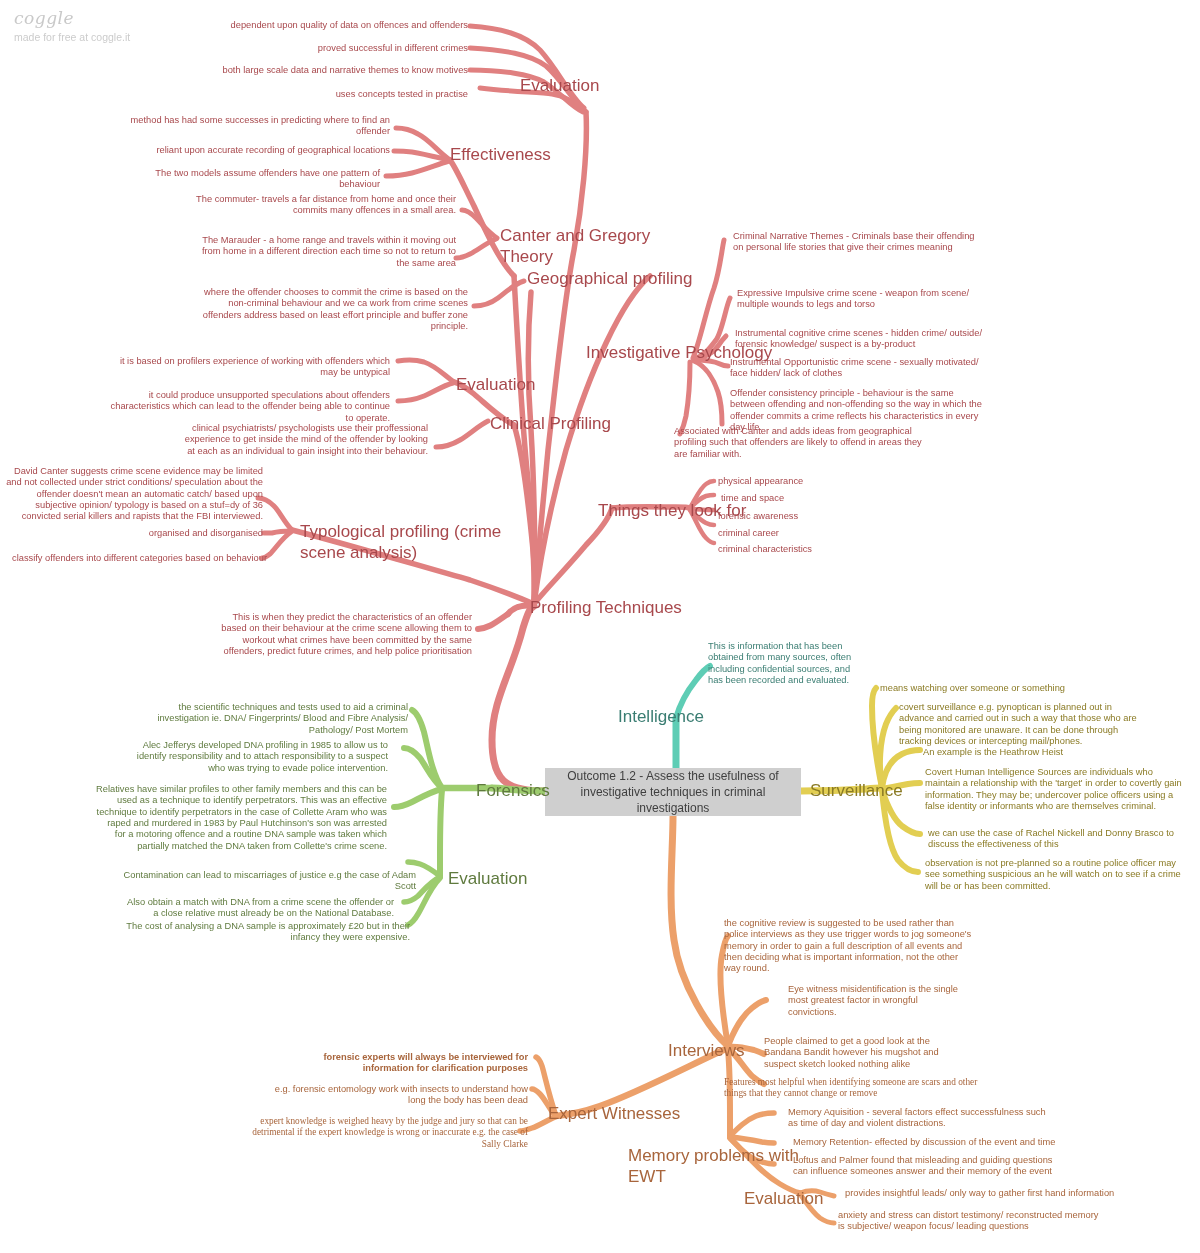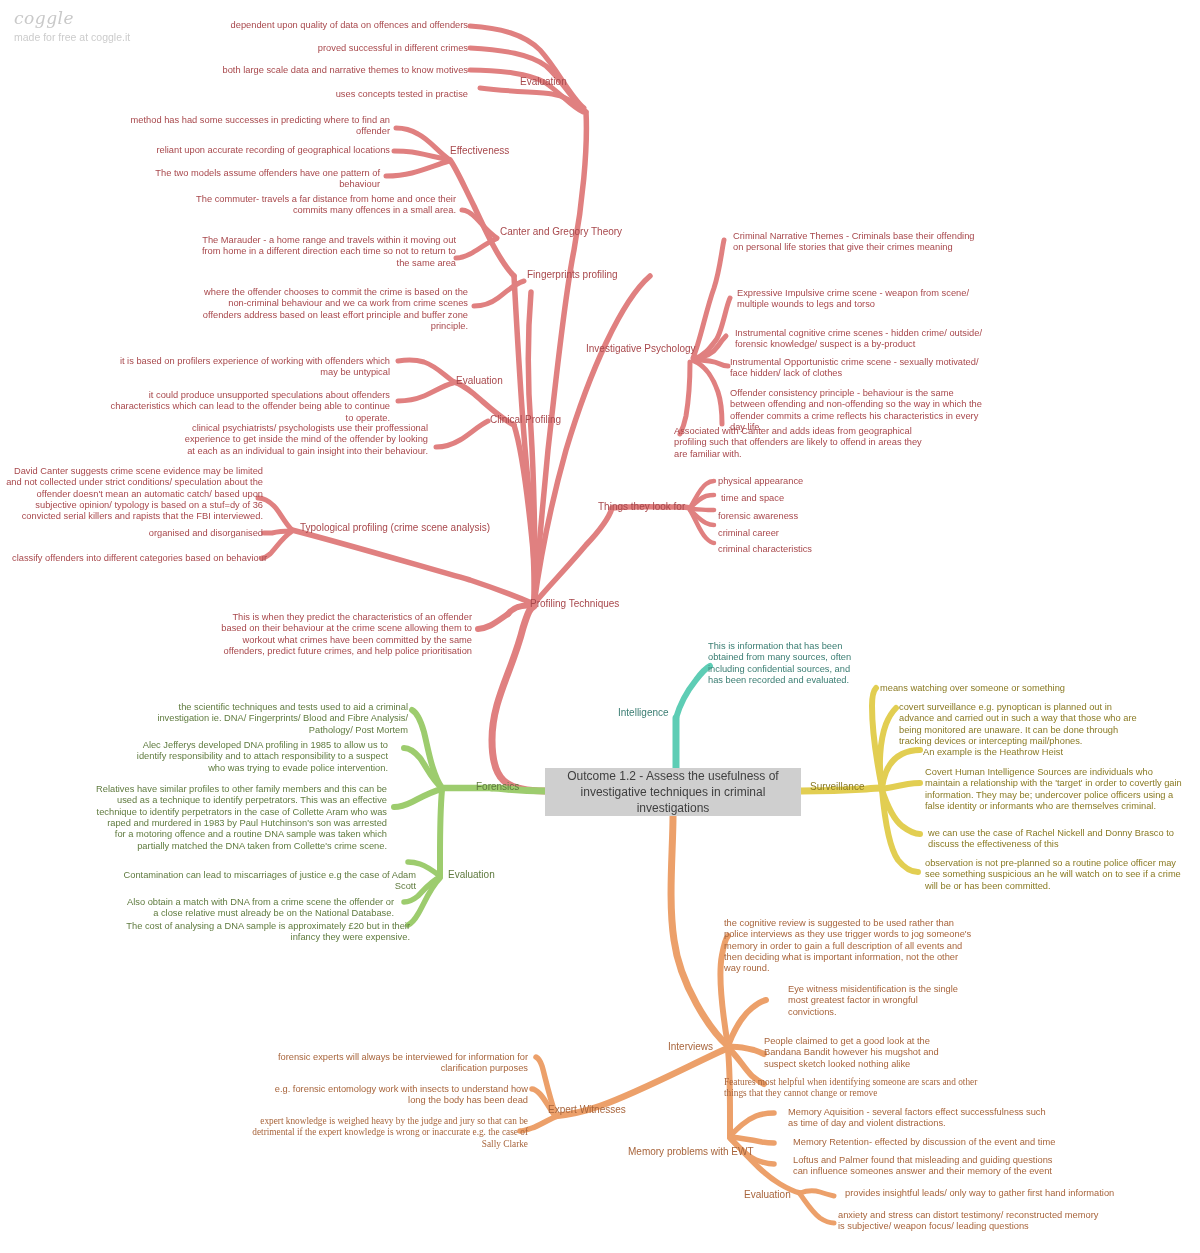--- a/index.html
+++ b/index.html
@@ -2,21 +2,21 @@
 <html><head>
 <meta charset="utf-8">
 <style>
   html,body{margin:0;padding:0;background:#ffffff;}
   body{width:1200px;height:1253px;position:relative;overflow:hidden;
        font-family:"Liberation Sans","DejaVu Sans",sans-serif;}
   #stage{position:absolute;left:0;top:0;width:1032px;height:1253px;}
   svg#wires{position:absolute;left:0;top:0;width:1200px;height:1253px;pointer-events:none;}
   .lbl{position:absolute;white-space:pre-line;line-height:1.22;}
   
-  .node{font-size:10px;}
+  .node{font-size:17px;}
   
   .leaf{font-size:9.3px;}
   .ta-r{text-align:right;}
   .ta-l{text-align:left;}
   
   .c-red{color:#a8484c;}
   .c-green{color:#5f7a3e;}
   .c-teal{color:#3a7d72;}
   .c-yellow{color:#8a7a24;}
   .c-orange{color:#a8653c;}
@@ -156,21 +156,21 @@
 
   <div class="lbl node c-red ta-l" style="left:450px;top:145px;width:130px;">Effectiveness</div>
   <div class="lbl leaf c-red ta-r" style="left:130px;top:115px;width:260px;">method has had some successes in predicting where to find an offender</div>
   <div class="lbl leaf c-red ta-r" style="left:130px;top:145px;width:260px;">reliant upon accurate recording of geographical locations</div>
   <div class="lbl leaf c-red ta-r" style="left:118px;top:168px;width:262px;">The two models assume offenders have one pattern of behaviour</div>
 
   <div class="lbl node c-red ta-l" style="left:500px;top:226px;width:190px;">Canter and Gregory Theory</div>
   <div class="lbl leaf c-red ta-r" style="left:190px;top:194px;width:266px;">The commuter- travels a far distance from home and once their commits many offences in a small area.</div>
   <div class="lbl leaf c-red ta-r" style="left:190px;top:235px;width:266px;">The Marauder - a home range and travels within it moving out from home in a different direction each time so not to return to the same area</div>
 
-  <div class="lbl node c-red ta-l" style="left:527px;top:269px;width:170px;">Fingerprints profiling</div>
+  <div class="lbl node c-red ta-l" style="left:527px;top:269px;width:170px;">Geographical profiling</div>
   <div class="lbl leaf c-red ta-r" style="left:200px;top:287px;width:268px;">where the offender chooses to commit the crime is based on the non-criminal behaviour and we ca work from crime scenes offenders address based on least effort principle and buffer zone principle.</div>
 
   <div class="lbl node c-red ta-l" style="left:586px;top:343px;width:190px;">Investigative Psychology</div>
   <div class="lbl leaf c-red ta-l" style="left:733px;top:231px;width:250px;">Criminal Narrative Themes - Criminals base their offending on personal life stories that give their crimes meaning</div>
   <div class="lbl leaf c-red ta-l" style="left:737px;top:288px;width:254px;">Expressive Impulsive crime scene - weapon from scene/ multiple wounds to legs and torso</div>
   <div class="lbl leaf c-red ta-l" style="left:735px;top:328px;width:254px;">Instrumental cognitive crime scenes - hidden crime/ outside/ forensic knowledge/ suspect is a by-product</div>
   <div class="lbl leaf c-red ta-l" style="left:730px;top:357px;width:254px;">Instrumental Opportunistic crime scene - sexually motivated/ face hidden/ lack of clothes</div>
   <div class="lbl leaf c-red ta-l" style="left:730px;top:388px;width:260px;">Offender consistency principle - behaviour is the same between offending and non-offending so the way in which the offender commits a crime reflects his characteristics in every day life.</div>
   <div class="lbl leaf c-red ta-l" style="left:674px;top:426px;width:262px;">Associated with Canter and adds ideas from geographical profiling such that offenders are likely to offend in areas they are familiar with.</div>
 
@@ -213,21 +213,21 @@
   <div class="lbl leaf c-yellow ta-l" style="left:928px;top:828px;width:262px;">we can use the case of Rachel Nickell and Donny Brasco to discuss the effectiveness of this</div>
   <div class="lbl leaf c-yellow ta-l" style="left:925px;top:858px;width:262px;">observation is not pre-planned so a routine police officer may see something suspicious an he will watch on to see if a crime will be or has been committed.</div>
 
   <div class="lbl node c-orange ta-l" style="left:668px;top:1041px;width:120px;">Interviews</div>
   <div class="lbl leaf c-orange ta-l" style="left:724px;top:918px;width:252px;">the cognitive review is suggested to be used rather than police interviews as they use trigger words to jog someone's memory in order to gain a full description of all events and then deciding what is important information, not the other way round.</div>
   <div class="lbl leaf c-orange ta-l" style="left:764px;top:1036px;width:200px;">People claimed to get a good look at the Bandana Bandit however his mugshot and suspect sketch looked nothing alike</div>
   <div class="lbl leaf c-orange ta-l" style="left:788px;top:984px;width:180px;">Eye witness misidentification is the single most greatest factor in wrongful convictions.</div>
   <div class="lbl leaf c-orange ta-l" style="left:724px;top:1077px;width:256px;font-family:Liberation Serif, serif;">Features most helpful when identifying someone are scars and other things that they cannot change or remove</div>
 
   <div class="lbl node c-orange ta-l" style="left:548px;top:1104px;width:140px;">Expert Witnesses</div>
-  <div class="lbl leaf c-orange ta-r" style="left:270px;top:1052px;width:258px;">forensic experts will always be interviewed for information for clarification purposes</div>
+  <div class="lbl leaf c-orange ta-r" style="left:270px;top:1052px;width:258px;font-weight:bold;">forensic experts will always be interviewed for information for clarification purposes</div>
   <div class="lbl leaf c-orange ta-r" style="left:270px;top:1084px;width:258px;">e.g. forensic entomology work with insects to understand how long the body has been dead</div>
   <div class="lbl leaf c-orange ta-r" style="left:250px;top:1116px;width:278px;font-family:Liberation Serif, serif;">expert knowledge is weighed heavy by the judge and jury so that can be detrimental if the expert knowledge is wrong or inaccurate e.g. the case of Sally Clarke</div>
 
   <div class="lbl node c-orange ta-l" style="left:628px;top:1146px;width:180px;">Memory problems with EWT</div>
   <div class="lbl leaf c-orange ta-l" style="left:788px;top:1107px;width:268px;">Memory Aquisition - several factors effect successfulness such as time of day and violent distractions.</div>
   <div class="lbl leaf c-orange ta-l" style="left:793px;top:1137px;width:280px;">Memory Retention- effected by discussion of the event and time</div>
   <div class="lbl leaf c-orange ta-l" style="left:793px;top:1155px;width:268px;">Loftus and Palmer found that misleading and guiding questions can influence someones answer and their memory of the event</div>
 
   <div class="lbl node c-orange ta-l" style="left:744px;top:1189px;width:120px;">Evaluation</div>
   <div class="lbl leaf c-orange ta-l" style="left:845px;top:1188px;width:300px;">provides insightful leads/ only way to gather first hand information</div>

